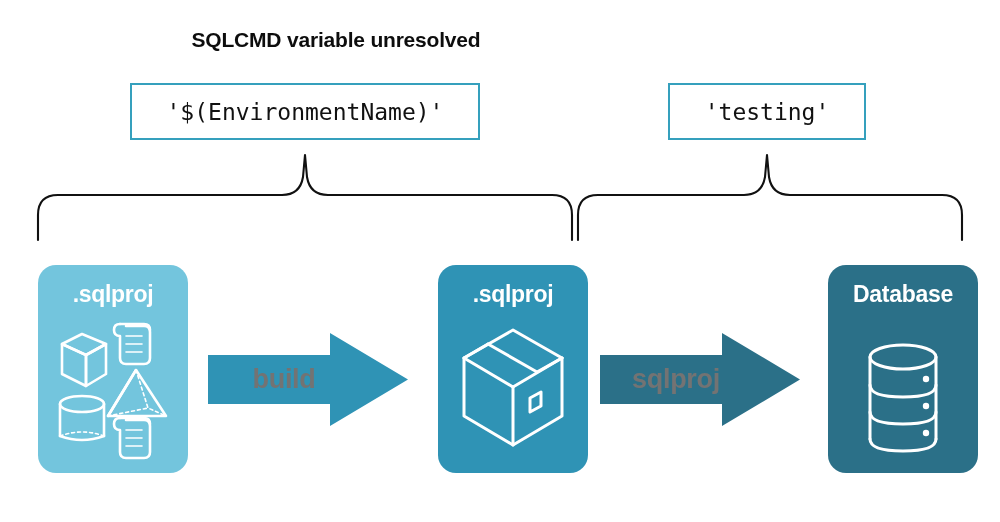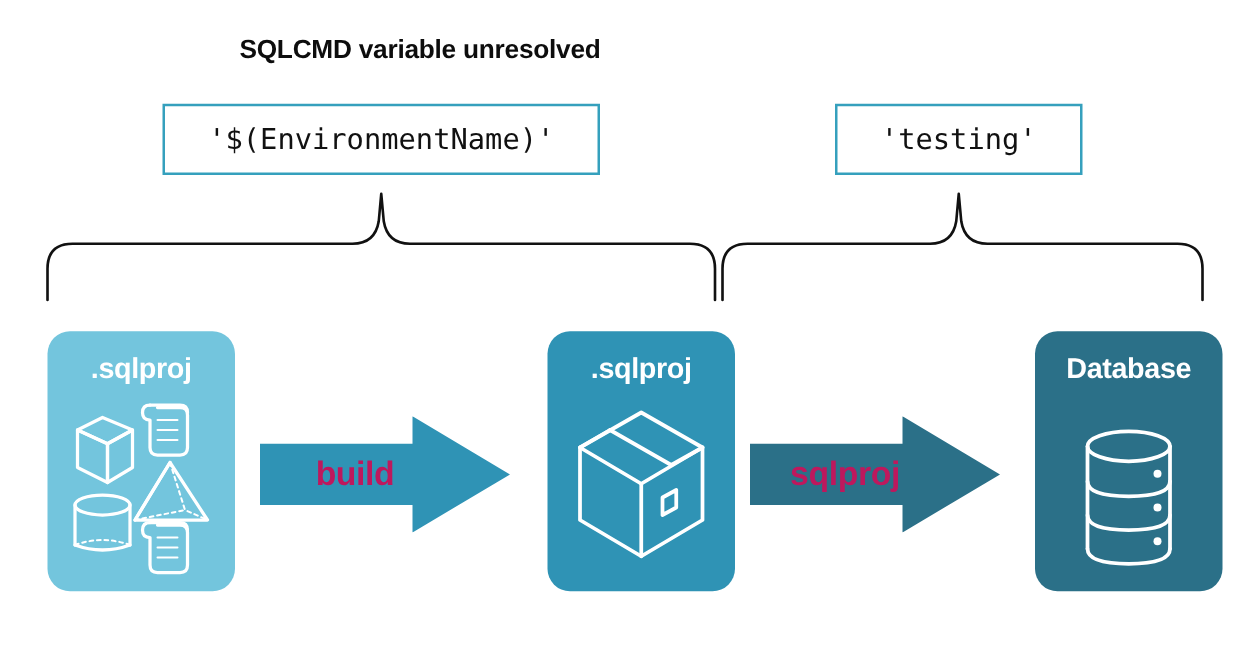--- a/index.html
+++ b/index.html
@@ -110,21 +110,21 @@
     position: absolute;
     left: 0;
     top: 0;
     width: 152px;
     height: 93px;
     display: flex;
     align-items: center;
     justify-content: center;
     font-size: 27px;
     font-weight: bold;
-    color: #be185d;
+    color: #737373;
     letter-spacing: -0.3px;
   }
 </style>
 </head>
 <body>
 
 <div id="stage">
 
   <div class="heading" id="heading-left">SQLCMD variable unresolved</div>
 

